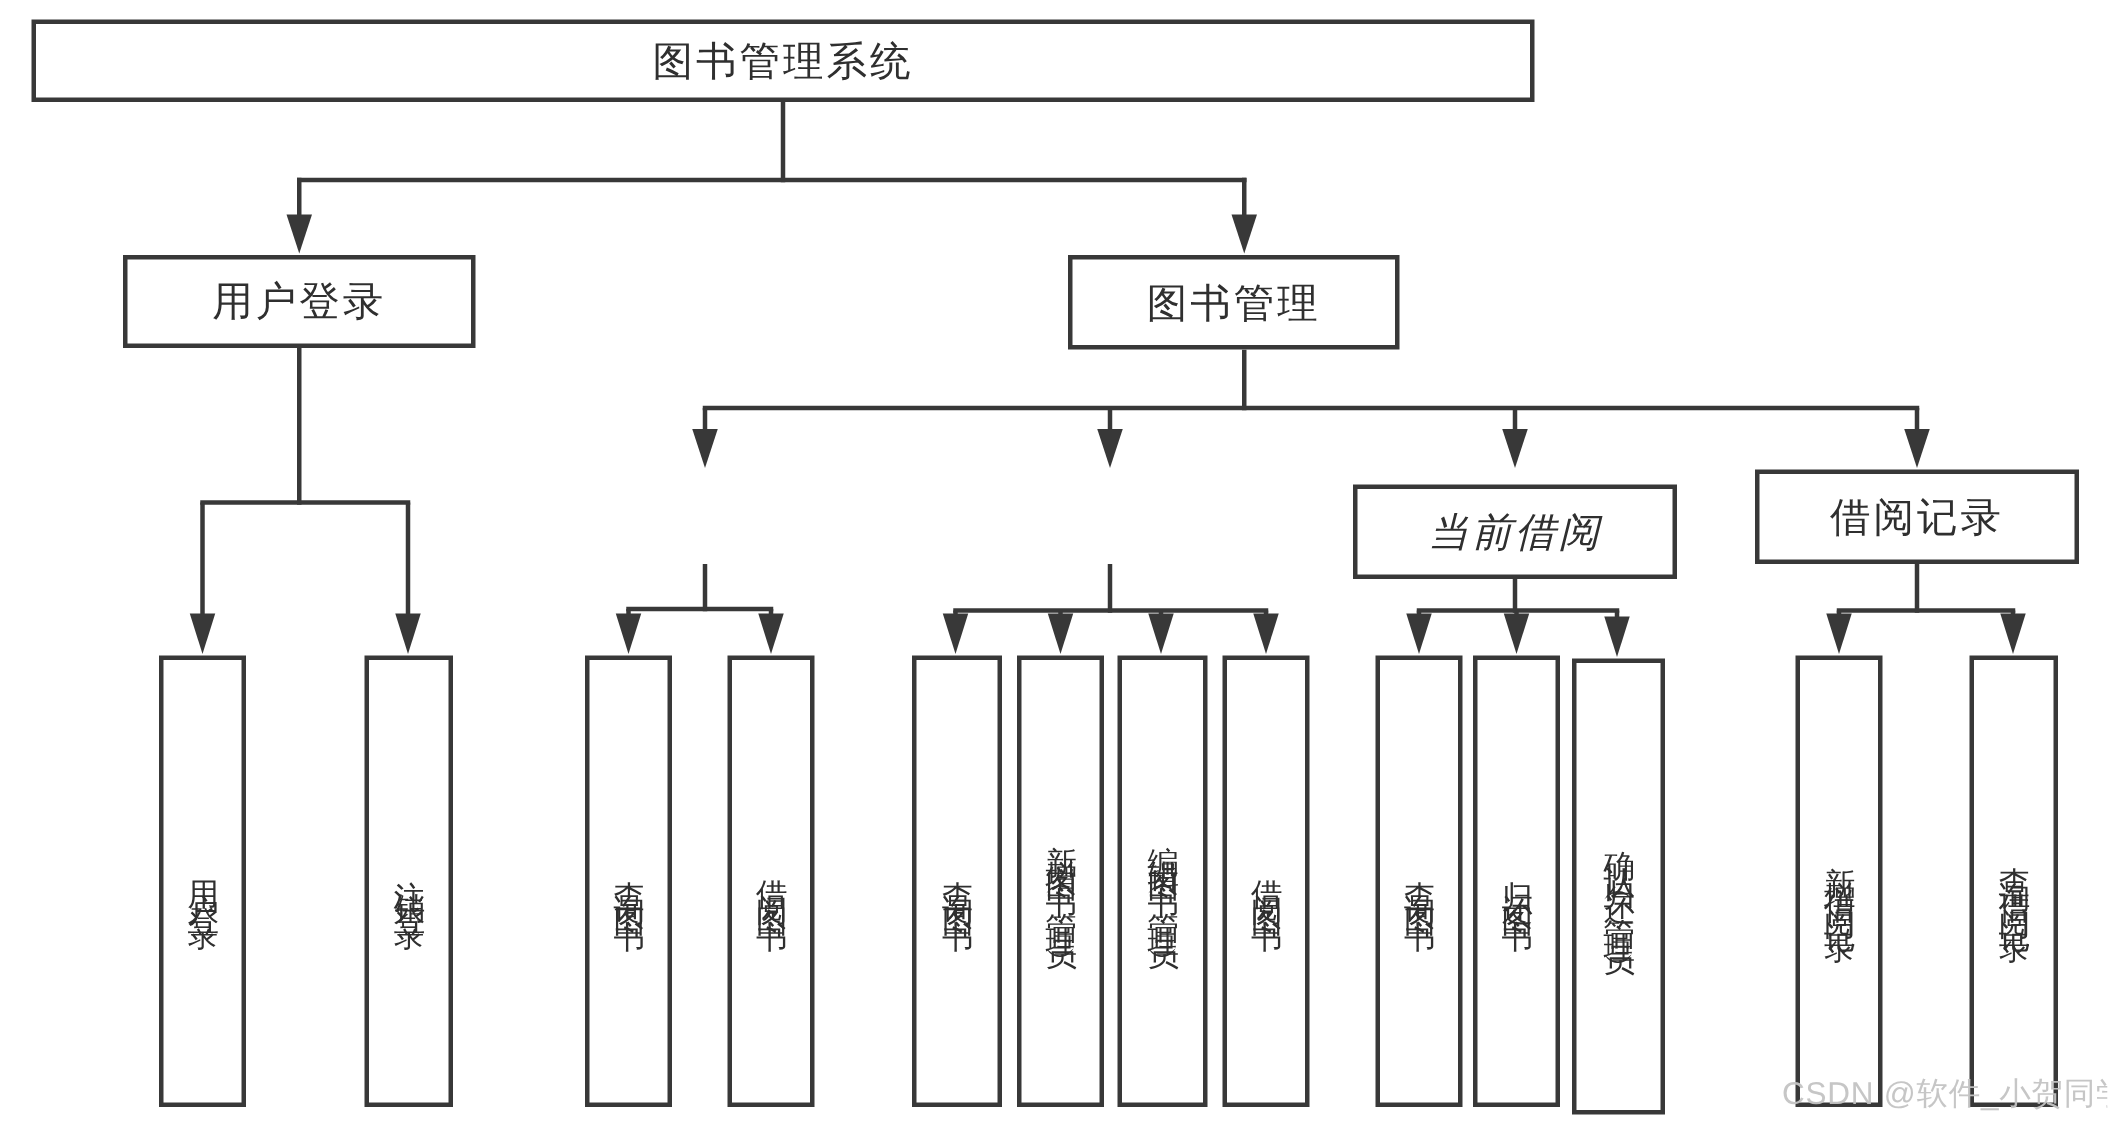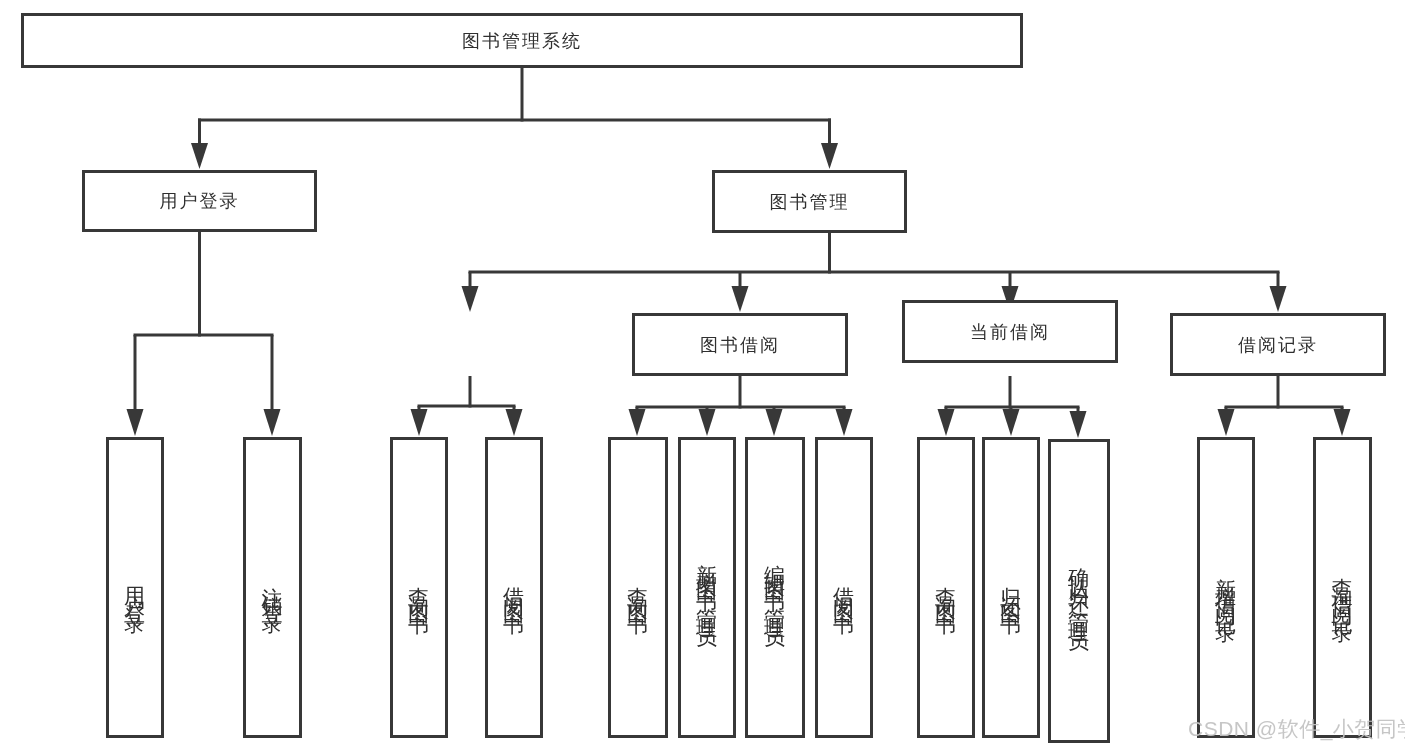--- a/index.html
+++ b/index.html
@@ -20,21 +20,21 @@
     position: absolute;
     box-sizing: border-box;
     border: 3px solid #383838;
     background: #ffffff;
     display: flex;
     align-items: center;
     justify-content: center;
     color: #2f2f2f;
     z-index: 2;
   }
-  .h-node { font-size: 18px; letter-spacing: 2px; }
+  .h-node { font-size: 27px; letter-spacing: 2px; }
   .v-node {
     writing-mode: vertical-rl;
     font-size: 21px;
     letter-spacing: 9px;
     line-height: 1;
   }
   .watermark {
     position: absolute;
     left: 1188px;
     top: 715px;
@@ -115,24 +115,23 @@
       <line x1="1226" y1="407" x2="1226" y2="412"></line>
       <polygon points="1217.5,409 1234.5,409 1226,436" stroke="none"></polygon>
       <line x1="1342" y1="407" x2="1342" y2="412"></line>
       <polygon points="1333.5,409 1350.5,409 1342,436" stroke="none"></polygon>
     </g>
   </svg>
 
   <div class="node h-node" style="left:21px; top:13px; width:1002px; height:55px;">图书管理系统</div>
 
   <div class="node h-node" style="left:82px; top:170px; width:235px; height:62px;">用户登录</div>
-  <div class="node h-node" style="left:712px; top:170px; width:195px; height:63px;">图书管理</div>
+  <div class="node h-node" style="left:712px; top:170px; width:221px; height:63px;">图书管理</div>
 
-  <div class="node h-node" style="left:632px; top:313px; width:216px; height:63px;">图书借阅</div>
-  <div class="node h-node" style="left:902px; top:300px; width:216px; height:63px;">当前借阅</div>
+  <div class="node h-node" style="left:902px; top:323px; width:216px; height:63px;font-style:italic;">当前借阅</div>
   <div class="node h-node" style="left:1170px; top:313px; width:216px; height:63px;">借阅记录</div>
 
   <div class="node v-node" style="left:106px; top:437px; width:58px; height:301px;">用户登录</div>
   <div class="node v-node" style="left:243px; top:437px; width:59px; height:301px;">注销登录</div>
 
   <div class="node v-node" style="left:390px; top:437px; width:58px; height:301px;">查询图书</div>
   <div class="node v-node" style="left:485px; top:437px; width:58px; height:301px;">借阅图书</div>
 
   <div class="node v-node" style="left:608px; top:437px; width:60px; height:301px;">查询图书</div>
   <div class="node v-node" style="left:678px; top:437px; width:58px; height:301px;">新增图书（管理员）</div>

